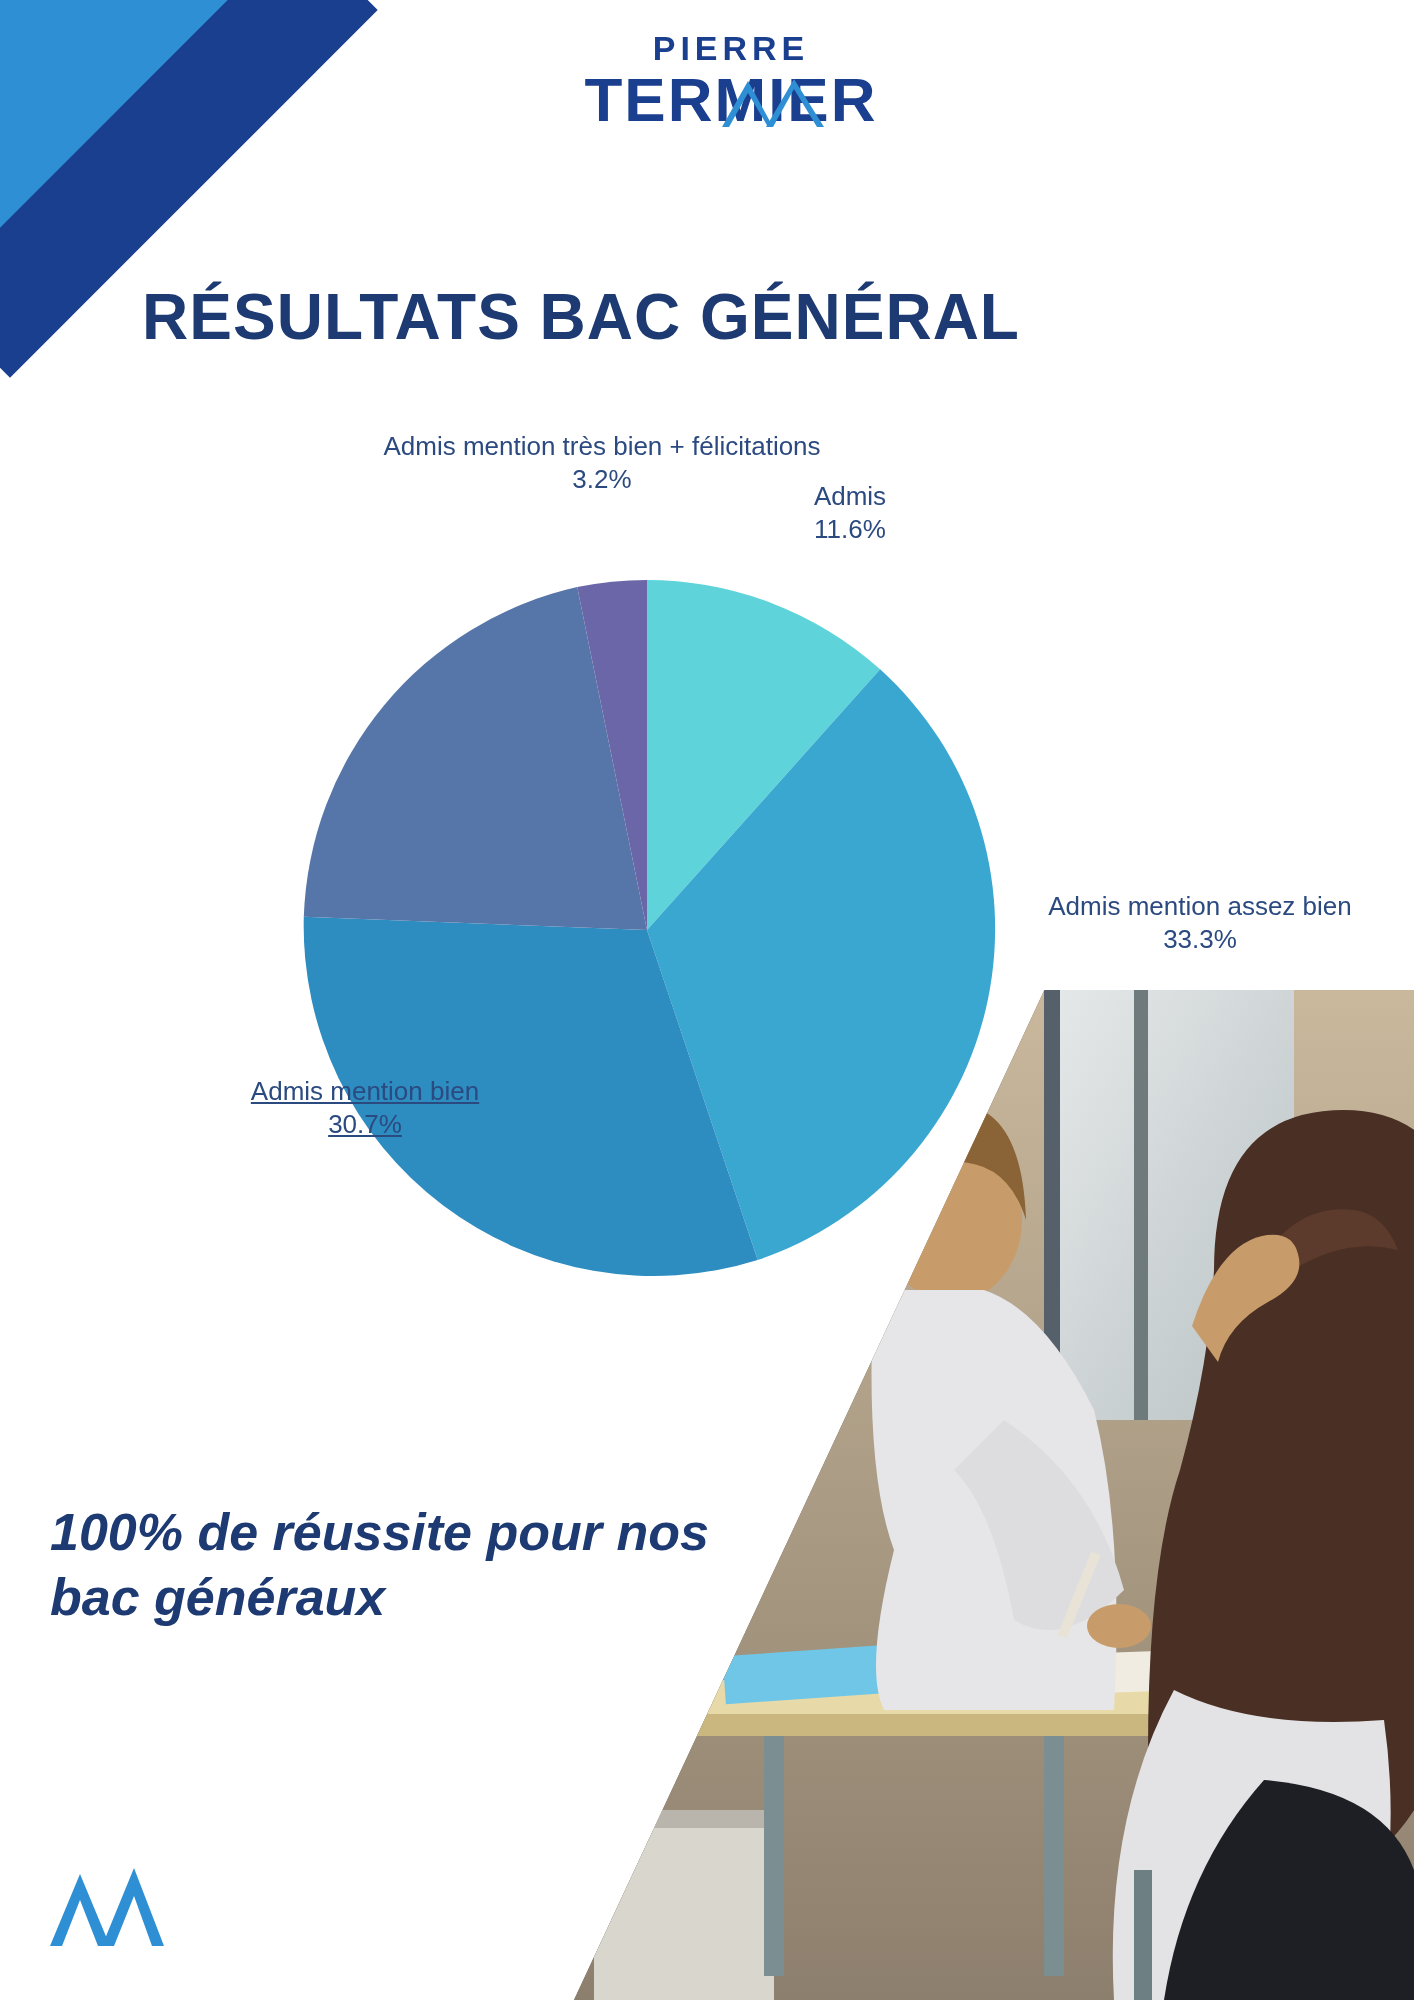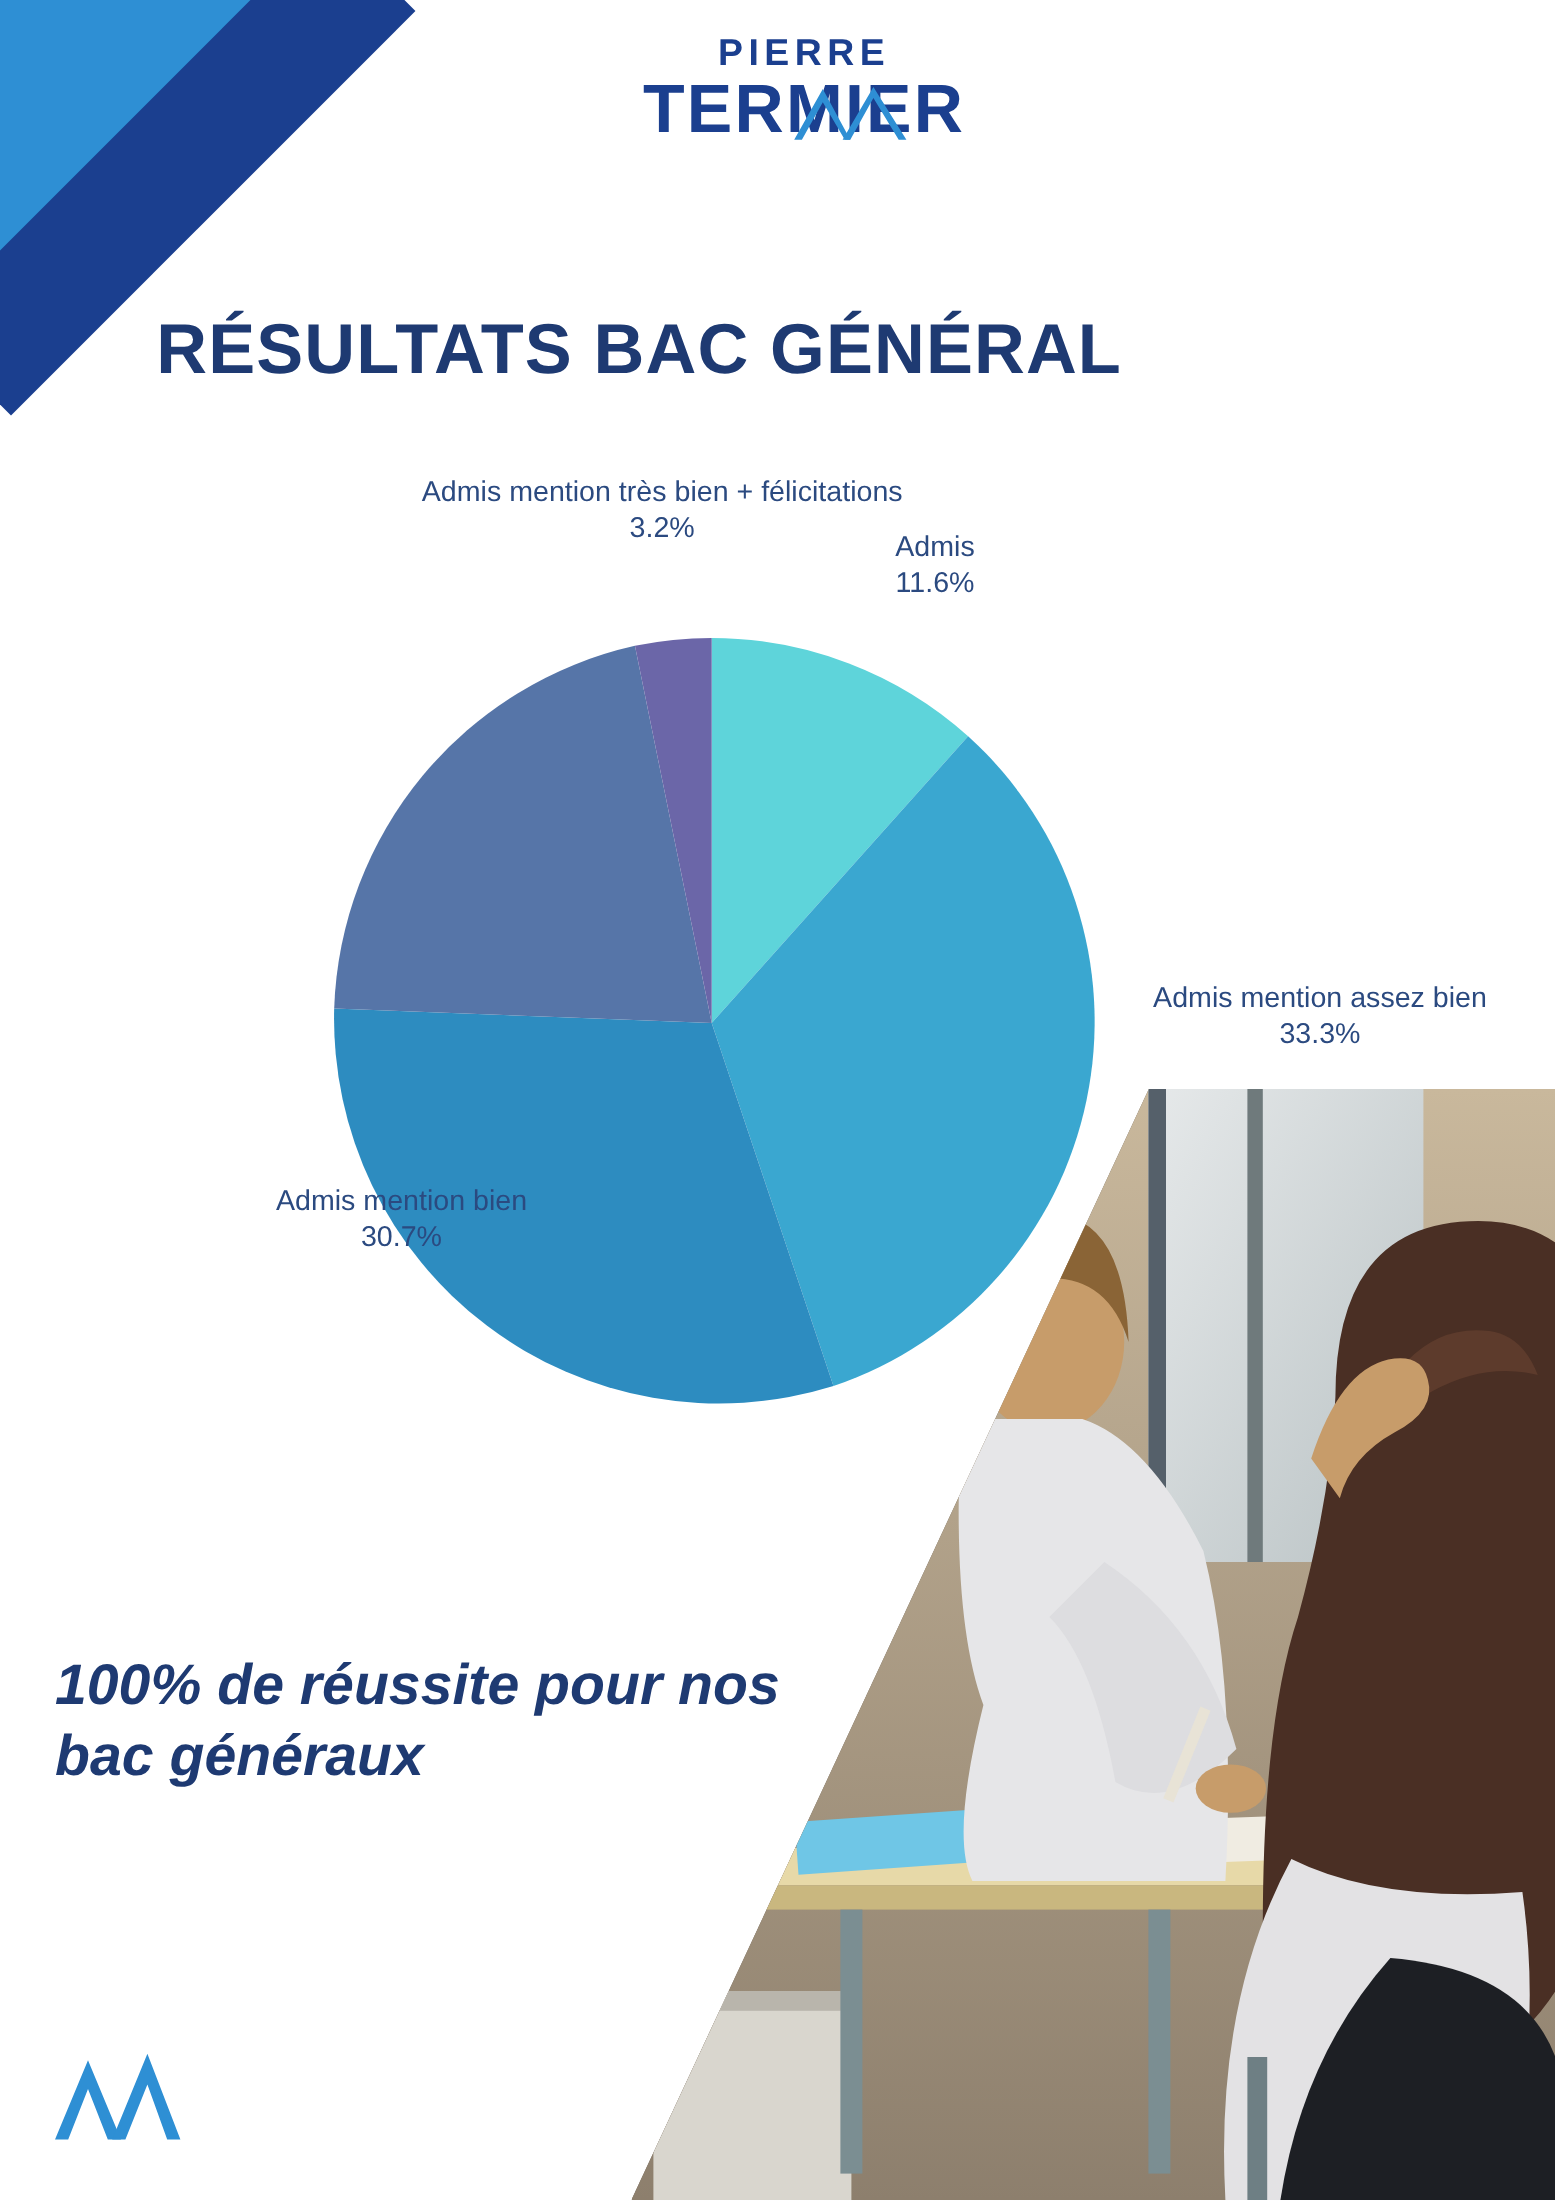--- a/index.html
+++ b/index.html
@@ -138,21 +138,21 @@
     line-height: 1.25;
     color: #2b4a80;
     white-space: nowrap;
   }
   .slice-label .pct { display: block; }
 
   .lbl-tb-fel { left: 322px; top: 0px;   text-align: center; width: 560px; }
   .lbl-admis  { left: 740px; top: 50px;  text-align: center; width: 220px; }
   .lbl-tb     { left: 60px;  top: 84px;  text-align: center; width: 360px; }
   .lbl-ab     { left: 1000px; top: 460px; text-align: center; width: 400px; }
-  .lbl-bien   { left: 190px; top: 645px; text-align: center; width: 350px; }
+  .lbl-bien   { left: 190px; top: 645px; text-align: center; width: 350px; text-decoration: underline; }
 
   
   .slogan {
     position: absolute;
     left: 50px;
     top: 1500px;
     width: 700px;
     font-size: 52px;
     font-weight: bold;
     font-style: italic;

